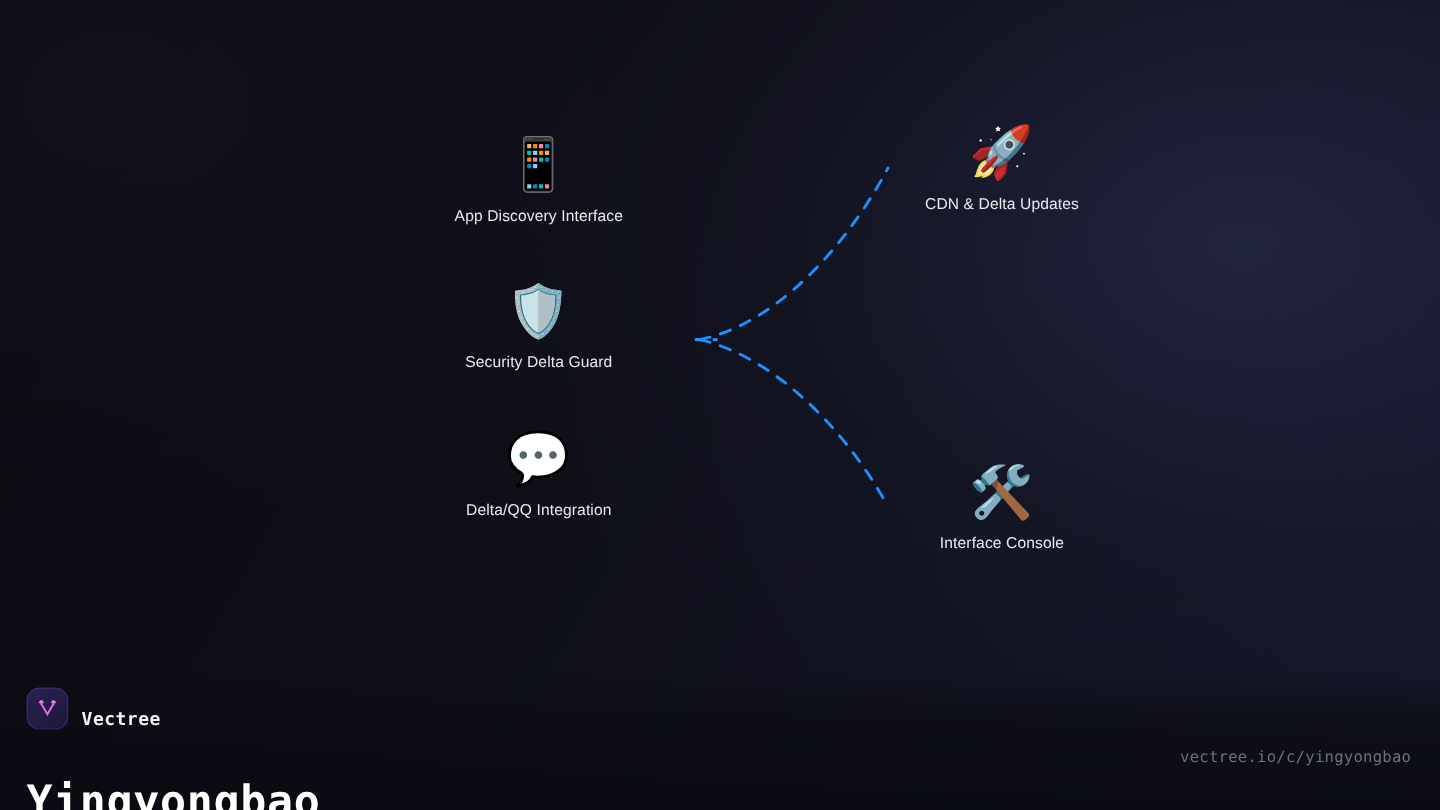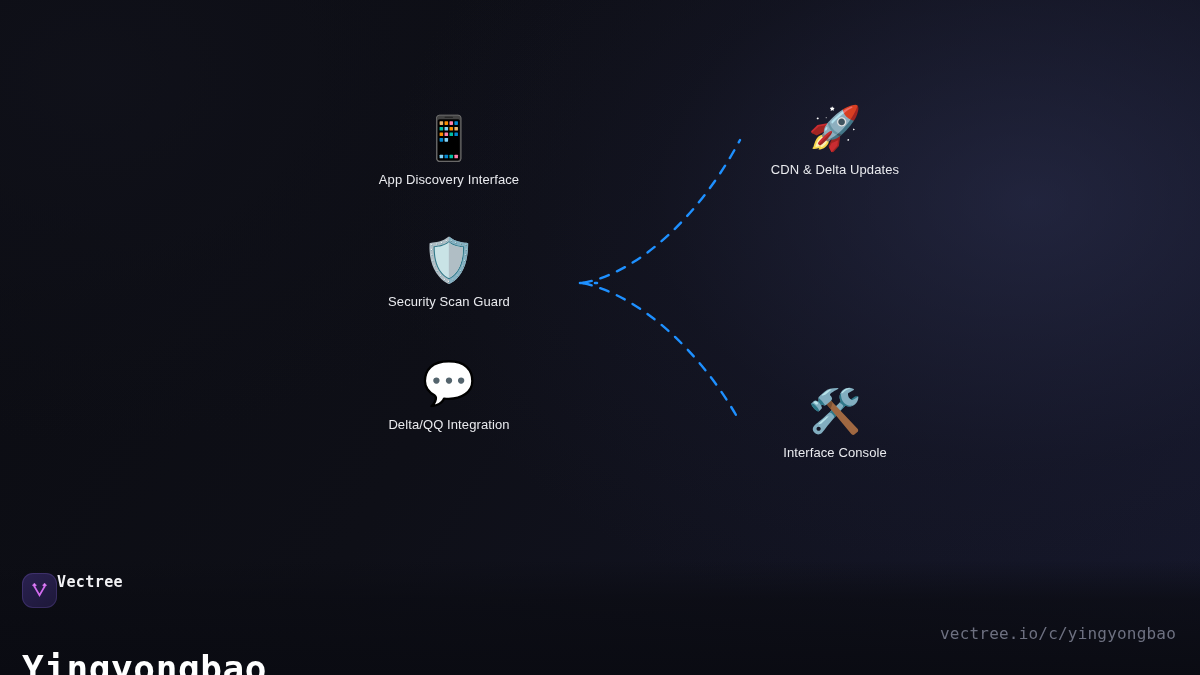--- a/index.html
+++ b/index.html
@@ -86,22 +86,22 @@
     width:1200px;
     height:115px;
     background:linear-gradient(180deg, rgba(12,13,20,0.0) 0%, rgba(11,12,19,0.75) 34%, rgba(10,11,18,0.96) 100%);
   }
 
   #brand-row {
     position:absolute;
     left:22px;
     top:13px;
     display:flex;
-    align-items:flex-start;
-    gap:0;
+    align-items:flex-end;
+    gap:11px;
   }
   #brand-logo {
     width:35px;
     height:35px;
     border-radius:11px;
     background:linear-gradient(145deg, #2a2150 0%, #231c44 55%, #1d1838 100%);
     box-shadow:0 0 0 1px rgba(140,110,220,0.22) inset;
     display:flex;
     align-items:center;
     justify-content:center;
@@ -128,21 +128,21 @@
     color:#ffffff;
     white-space:nowrap;
     margin-top:35px;
   }
 
   #footer-url {
     position:absolute;
     right:24px;
     top:64px;
     font-family:"DejaVu Sans Mono", monospace;
-    font-size:16px;
+    font-size:13px;
     letter-spacing:0.2px;
     color:#6d7080;
     white-space:nowrap;
   }
 </style>
 </head>
 <body>
 
 <div id="canvas">
 
@@ -152,21 +152,21 @@
     <path class="edge-stub" d="M 580 283 L 597 283"></path>
   </svg>
 
   <div class="node" style="left:449px; top:112px;">
     <span class="node-icon">📱</span>
     <span class="node-label">App Discovery Interface</span>
   </div>
 
   <div class="node" style="left:449px; top:234px;">
     <span class="node-icon">🛡️</span>
-    <span class="node-label">Security Scan Guard</span>
+    <span class="node-label">Security Delta Guard</span>
   </div>
 
   <div class="node" style="left:449px; top:357px;">
     <span class="node-icon">💬</span>
     <span class="node-label">Delta/QQ Integration</span>
   </div>
 
   <div class="node" style="left:835px; top:102px;">
     <span class="node-icon">🚀</span>
     <span class="node-label">CDN &amp; Delta Updates</span>

